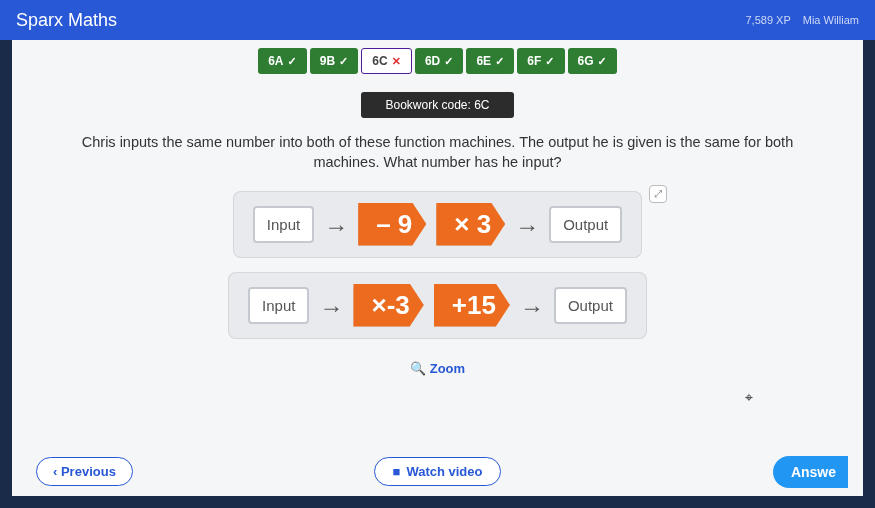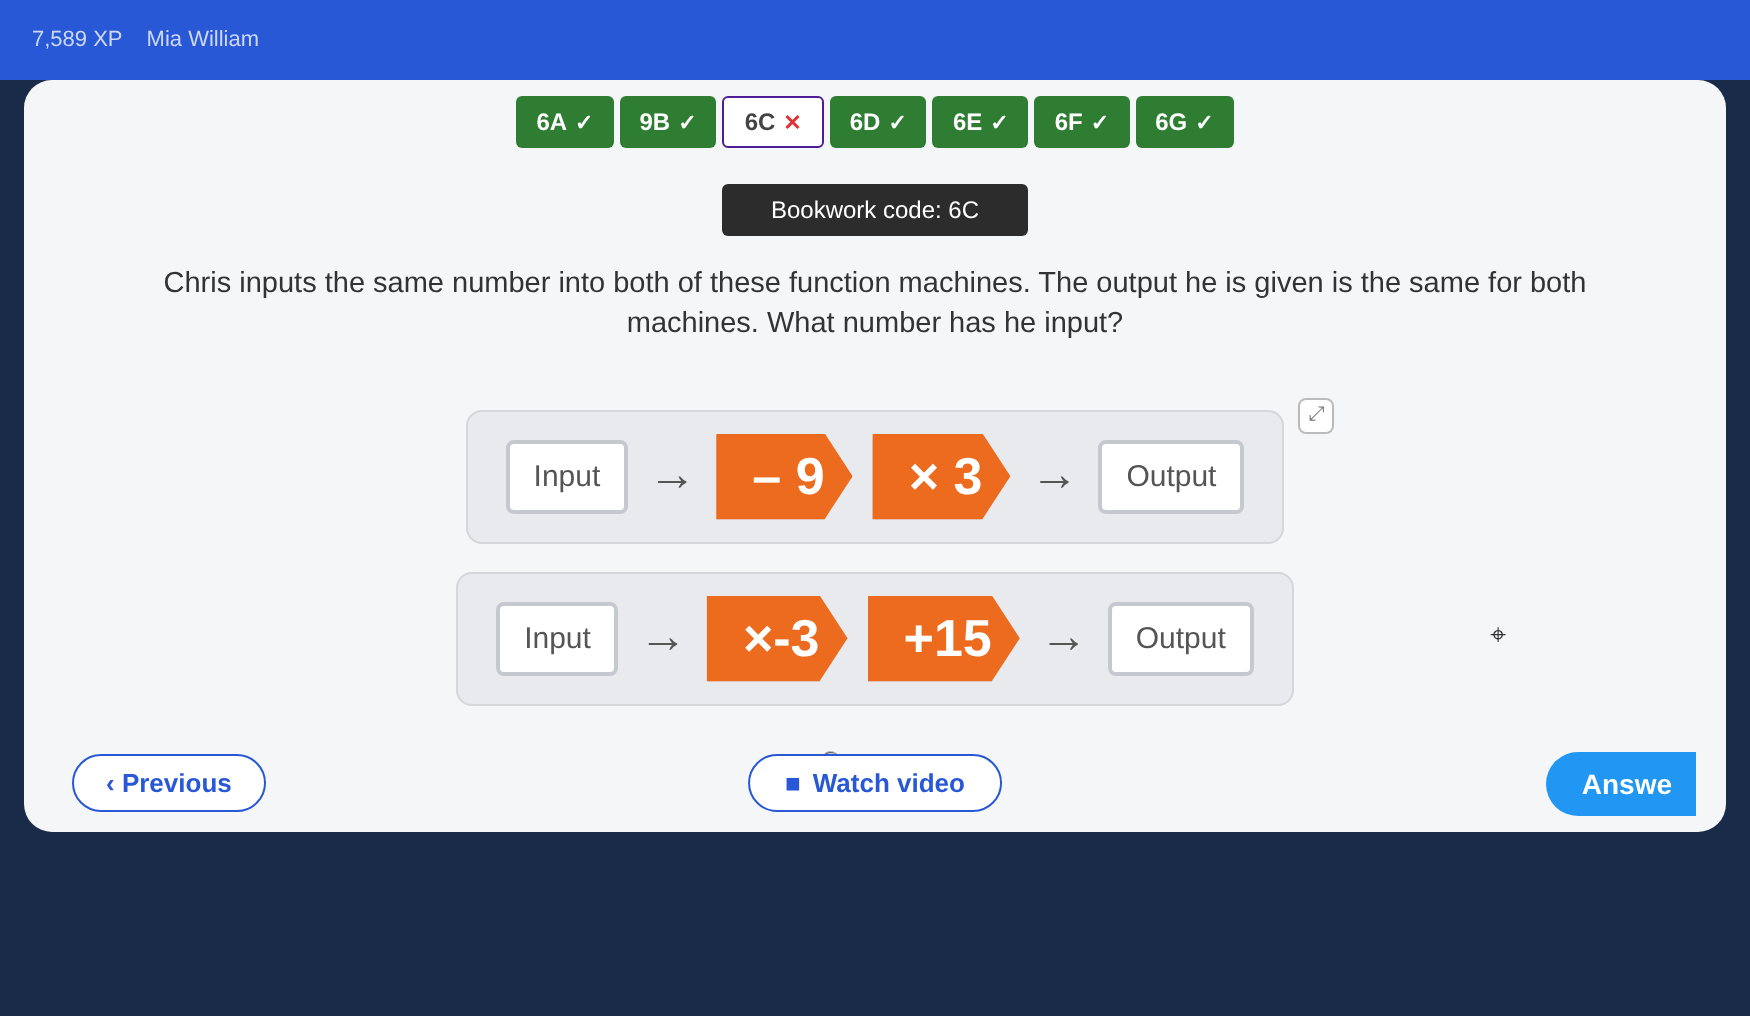--- a/index.html
+++ b/index.html
@@ -18,22 +18,22 @@
       display: flex;
       justify-content: space-between;
       align-items: center;
       height: 40px;
     }
     .brand { font-size: 18px; font-weight: 500; }
     .header-right { font-size: 11px; color: #cdd8f5; }
     .content-area {
       background: #f5f6f8;
       margin: 0 12px 12px 12px;
-      border-radius: 14px;
-      height: 376px;
+      border-radius: 0;
+      height: 456px;
       position: relative;
       padding-top: 8px;
     }
     .tabs {
       display: flex;
       justify-content: center;
       gap: 3px;
       margin-bottom: 18px;
     }
     .tab {
@@ -90,21 +90,21 @@
       color: #d33;
       font-size: 11px;
       font-weight: bold;
     }
     .question {
       text-align: center;
       color: #333;
       font-size: 14.5px;
       padding: 0 60px;
       line-height: 1.4;
-      margin-bottom: 32px;
+      margin-bottom: 18px;
     }
     .machines {
       display: flex;
       flex-direction: column;
       align-items: center;
       gap: 14px;
       position: relative;
     }
     .machine {
       background: #e8eaed;
@@ -219,20 +219,21 @@
       right: 110px;
       bottom: 90px;
       font-size: 14px;
       color: #333;
     }
   </style>
 </head>
 <body>
 
 <div class="header">
+  <div class="brand">Sparx Maths</div>
   <div class="header-right">
     <span>7,589 XP</span>
     &nbsp;&nbsp;
     <span>Mia William</span>
   </div>
 </div>
 
 <div class="content-area">
 
   <div class="tabs">

